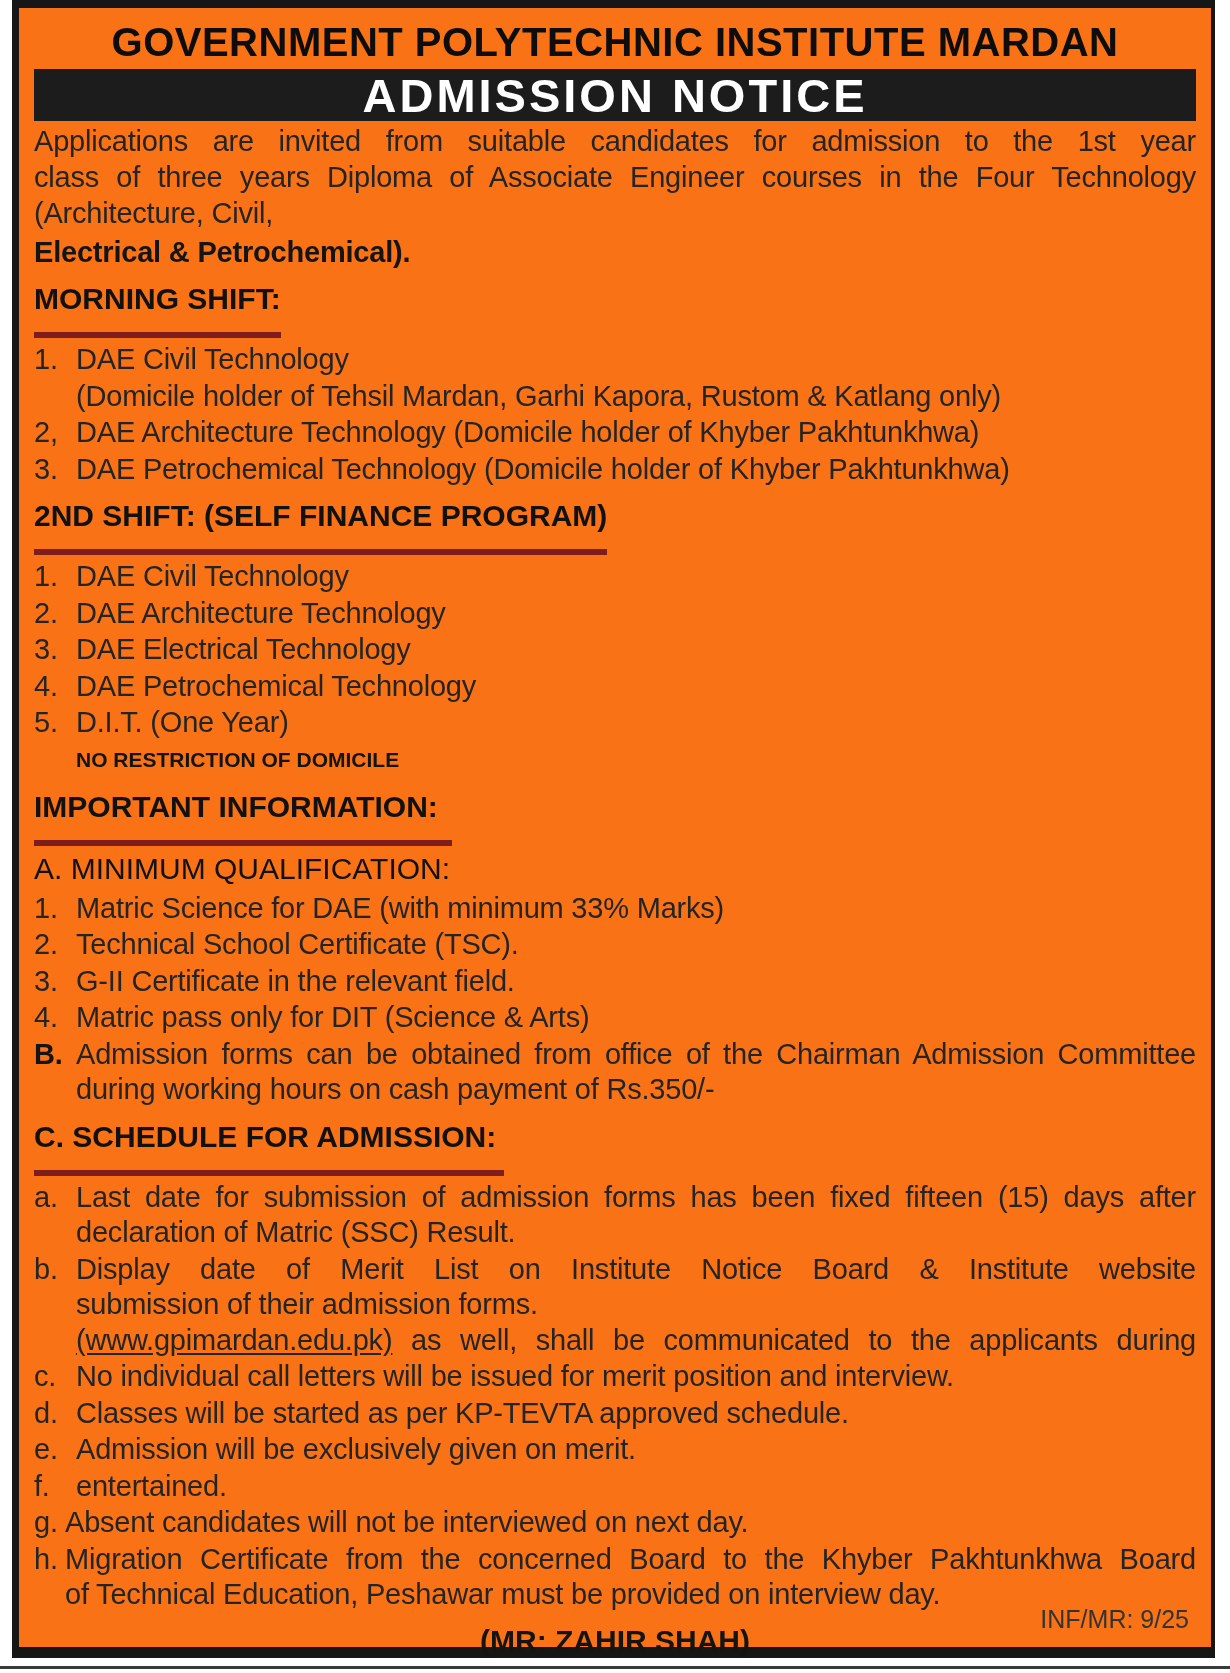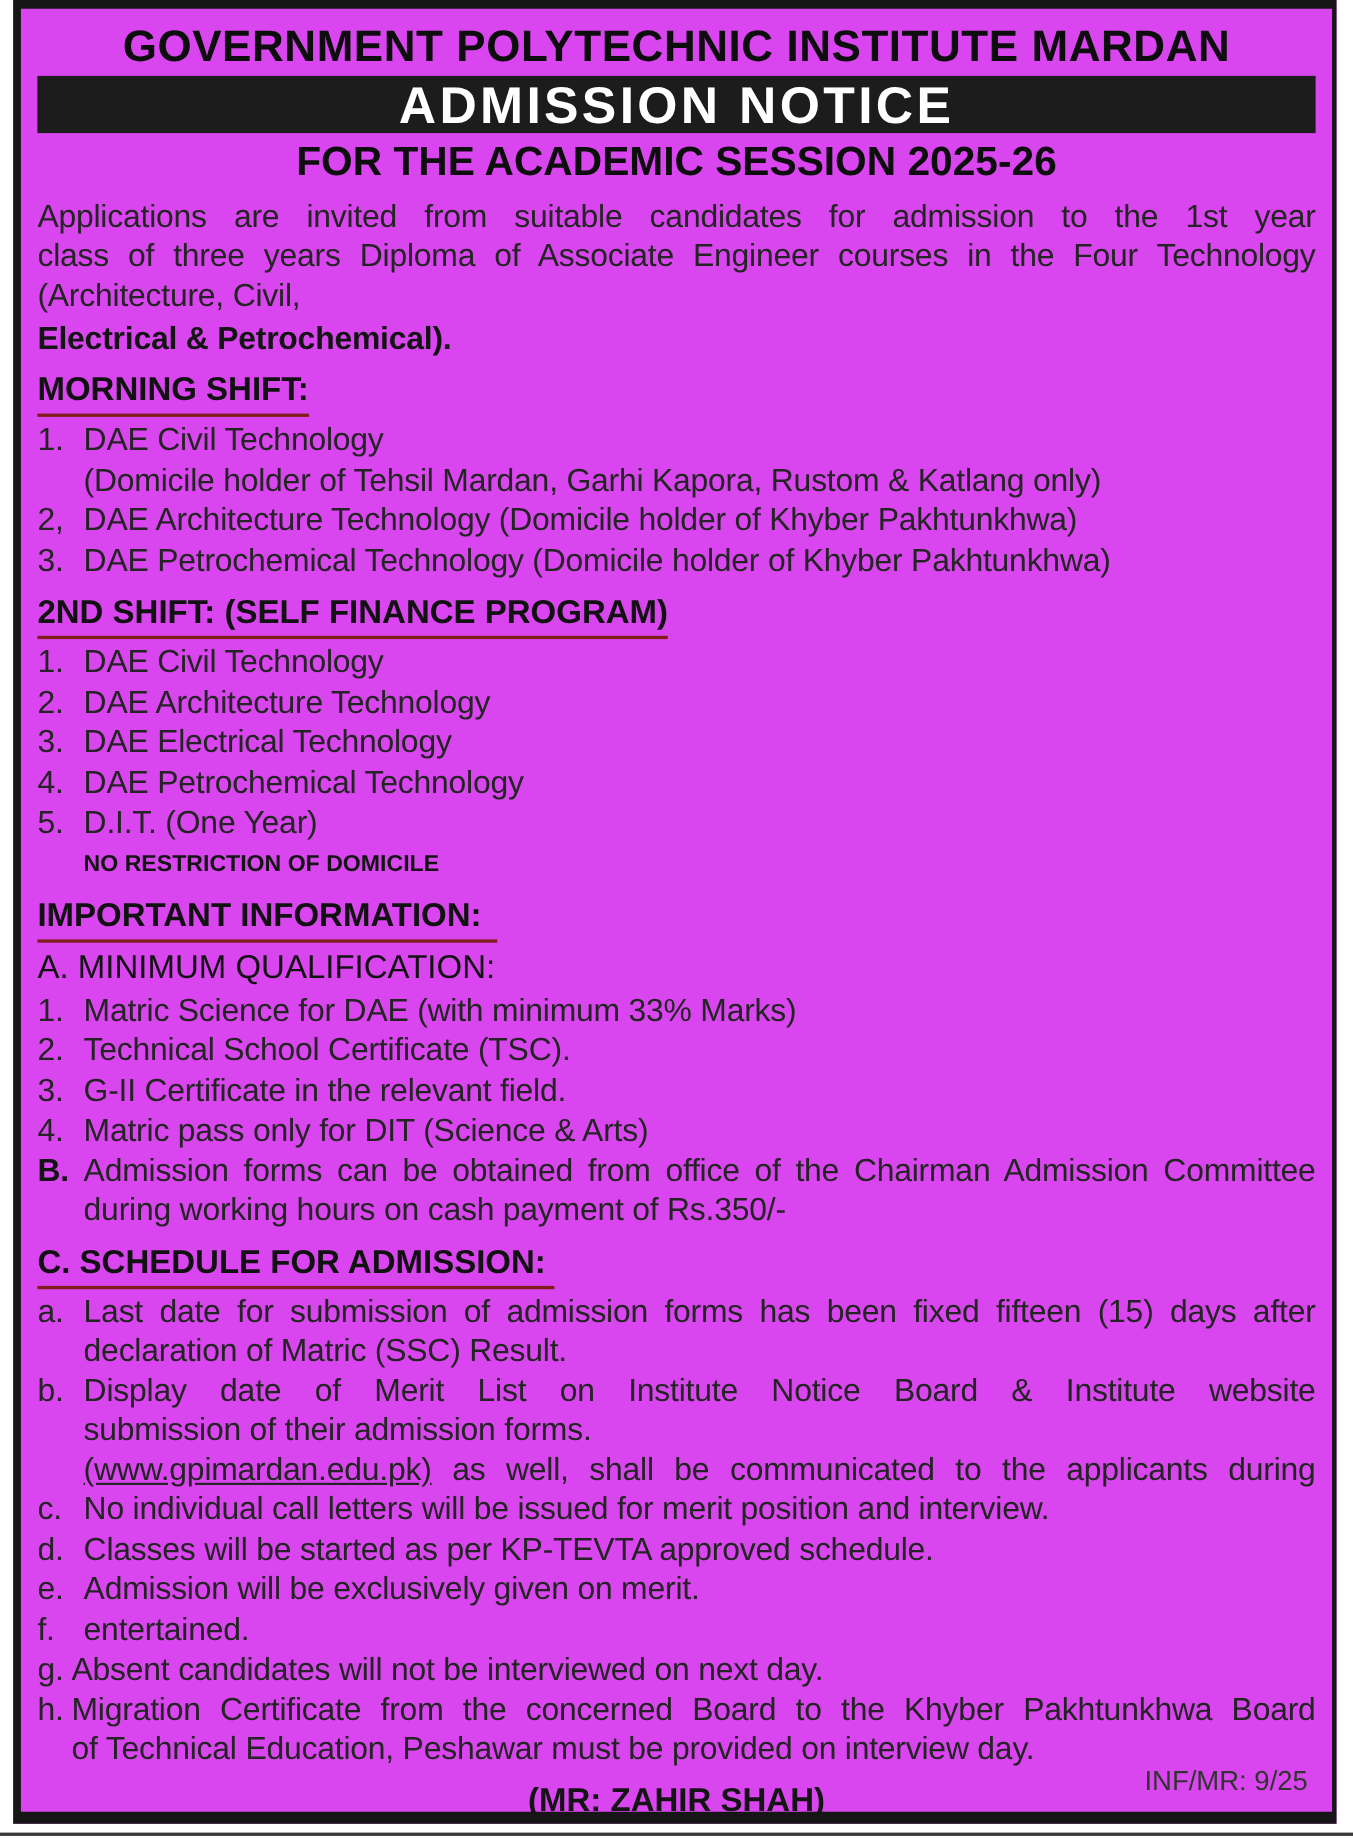--- a/index.html
+++ b/index.html
@@ -10,21 +10,21 @@
   }
   .sheet { position: relative; width: 1230px; height: 1673px; background: #fff; }
   .frame {
     position: absolute; left: 12px; top: 0;
     width: 1203px; height: 1658px; box-sizing: border-box;
     border-left: 7px solid #161616;
     border-top: 8px solid #161616;
     border-right: 4px solid #161616;
     border-bottom: 11px solid #161616;
     padding: 8px 15px 0 15px;
-    background: #d946ef;
+    background: #f97316;
   }
   .bottom-rule {
     position: absolute; left: 0; top: 1666px; width: 1230px; height: 3px;
     background: #3a3a3a;
   }
   .institute {
     margin: 4px 0 5px; text-align: center;
     font-size: 40px; font-weight: bold; letter-spacing: 0.5px;
     color: #0d0d0d; line-height: 44px;
   }
@@ -38,21 +38,21 @@
   }
   .session {
     text-align: center; font-size: 37px; font-weight: bold;
     color: #0d0d0d; margin: 5px 0 11px 0; line-height: 42px;
   }
   .bodytext { font-size: 29px; line-height: 36px; letter-spacing: -0.2px; color: #242424; }
   .jl { text-align: justify; text-align-last: justify; }
   .boldline { font-weight: bold; color: #141414; margin-top: 3px; }
   .h3 { font-size: 30px; font-weight: bold; color: #111; margin: 10px 0 4px 0; line-height: 38px; }
   .h3 .ul-span {
-    display: inline-block; border-bottom: 3px solid #7f1d1d; padding-bottom: 2px;
+    display: inline-block; border-bottom: 6px solid #7f1d1d; padding-bottom: 14px;
   }
   .pr14 { padding-right: 14px; }
   .pr8 { padding-right: 8px; }
   .li { display: flex; font-size: 29px; line-height: 35.5px; letter-spacing: -0.2px; color: #242424; margin: 1px 0; }
   .li .num { flex: none; width: 42px; }
   .li.tight .num { width: 31px; }
   .li .txt { flex: 1; min-width: 0; }
   .li .line { min-width: 0; }
   .num-bold { font-weight: bold; color: #141414; }
   .sub-note { margin-top: 1px; align-items: flex-end; }
@@ -73,21 +73,20 @@
 
 <div class="sheet">
   <div class="frame">
 
     <div class="institute">GOVERNMENT POLYTECHNIC INSTITUTE MARDAN</div>
 
     <div class="banner">
       <span class="banner-text">ADMISSION NOTICE</span>
     </div>
 
-    <div class="session">FOR THE ACADEMIC SESSION 2025-26</div>
 
     <div>
       <div class="bodytext jl">Applications are invited from suitable candidates for admission to the 1st year</div>
       <div class="bodytext jl">class of three years Diploma of Associate Engineer courses in the Four Technology</div>
       <div class="bodytext">(Architecture, Civil,</div>
       <div class="bodytext boldline">Electrical &amp; Petrochemical).</div>
     </div>
 
     <div class="h3">
       <span class="ul-span">MORNING SHIFT:</span>

